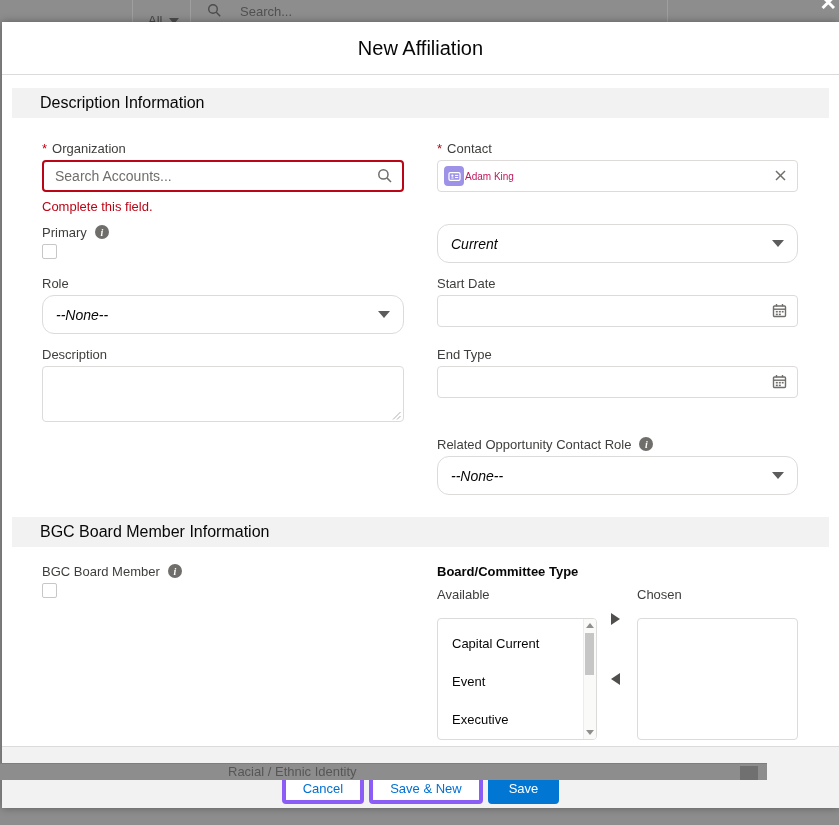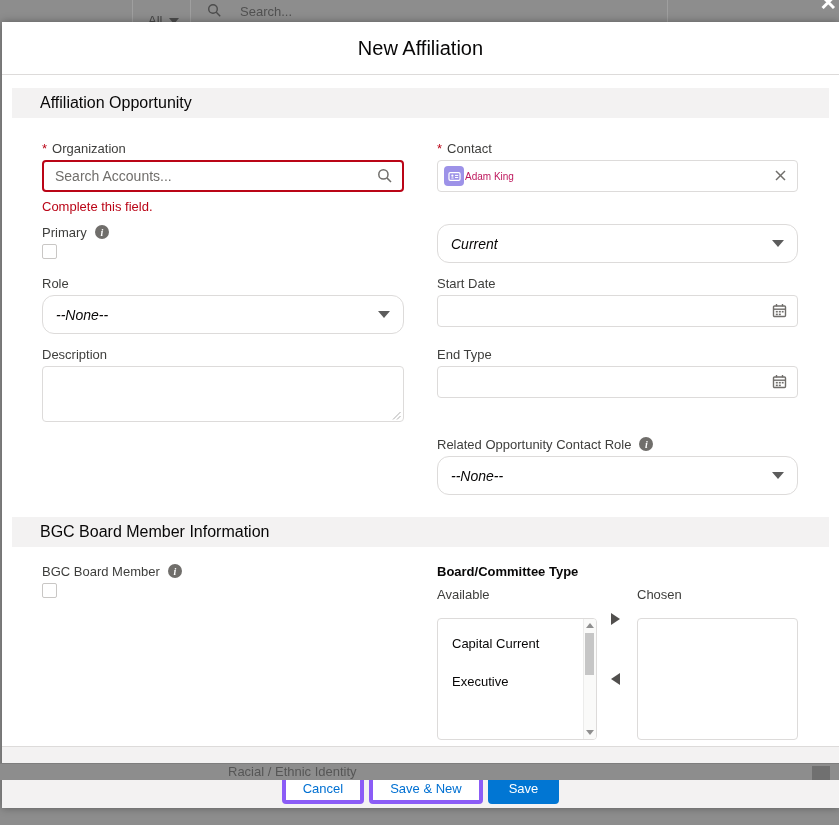--- a/index.html
+++ b/index.html
@@ -20,21 +20,21 @@
   .tb-divider{ position:absolute; top:0; width:1px; height:22px; background:#9f9f9f; }
   .tb-d1{ left:132px; } .tb-d2{ left:190px; } .tb-d3{ left:667px; }
   .tb-scope{ position:absolute; left:148px; top:13px; font-size:13px; color:#474747; display:flex; align-items:center; gap:7px; cursor:pointer; }
   .tb-caret{ width:0; height:0; border-left:5px solid transparent; border-right:5px solid transparent; border-top:6px solid #4c4c4c; }
   .tb-search-icon{ position:absolute; left:207px; top:3px; }
   .tb-placeholder{ position:absolute; left:240px; top:4px; font-size:13px; color:#515151; }
   .tb-close{ position:absolute; right:2px; top:-9px; color:#ffffff; font-size:21px; font-weight:bold; }
 
   
   .bottom-band{
-    position:absolute; left:0; top:763px; width:839px; height:17px;
+    position:absolute; left:0; top:763px; width:767px; height:17px;
     background:#8d8d8d; border-top:1px solid #7e7e7e; overflow:hidden;
   }
   .bb-text{ position:absolute; left:228px; top:0px; font-size:13px; color:#565656; }
   .bb-scroll{ position:absolute; right:9px; top:2px; width:18px; height:15px; background:#707070; }
 
   
   .modal{
     position:absolute; left:2px; top:22px; width:837px; height:786px;
     background:#ffffff; box-shadow:0 0 8px rgba(0,0,0,.35);
     display:flex; flex-direction:column;
@@ -173,21 +173,21 @@
 
 <div class="modal">
 
   <div class="modal-header">
     <h1 class="modal-title">New Affiliation</h1>
   </div>
 
   <div class="modal-body">
 
     <div class="section-header">
-      <span>Affiliation Opportunity</span>
+      <span>Description Information</span>
     </div>
 
     <div class="form-grid">
 
       <div class="cell mb10">
         <div class="fld-label">
           <span class="req">*</span>
           <span>Organization</span>
         </div>
         <div class="rel">
@@ -347,20 +347,21 @@
       <div class="cell">
         <div class="fld-label bold-label" style="margin-bottom:8px;">
           <span>Board/Committee Type</span>
         </div>
         <div class="dual-wrap">
 
           <div>
             <span class="dual-col-label">Available</span>
             <div class="listbox">
               <div class="dual-item">Capital Current</div>
+              <div class="dual-item">Event</div>
               <div class="dual-item">Executive</div>
               <div class="lb-scrollbar">
                 <div class="lb-up"></div>
                 <div class="lb-thumb"></div>
                 <div class="lb-down"></div>
               </div>
             </div>
           </div>
 
           <div class="arrows-col">

